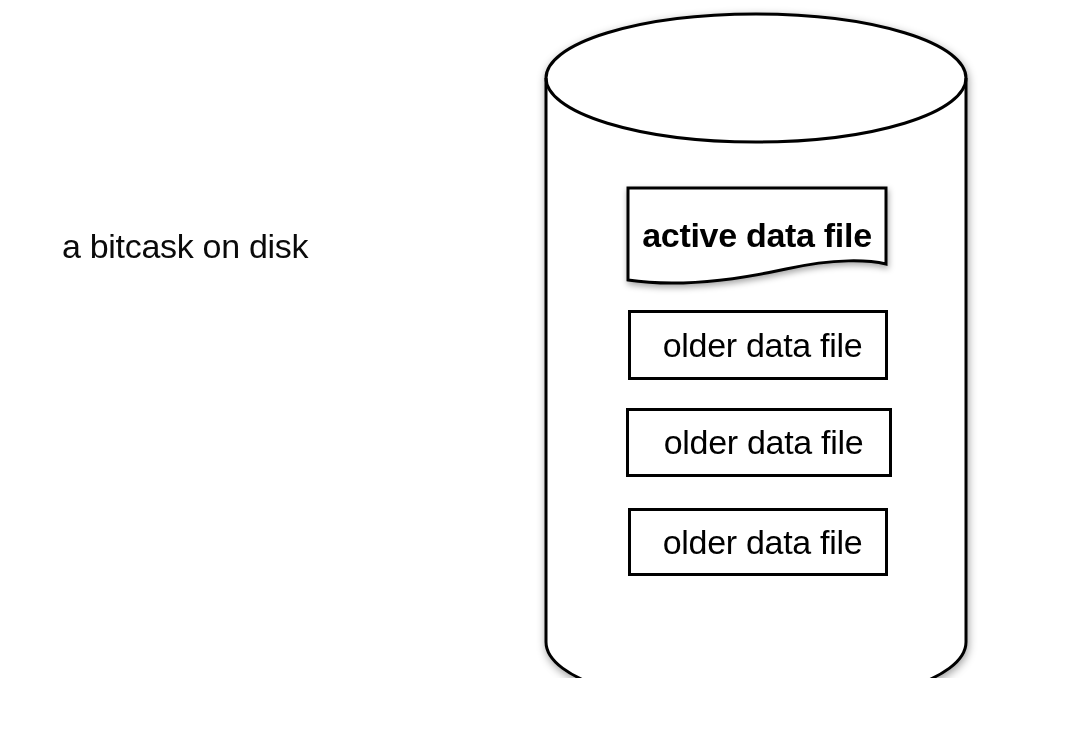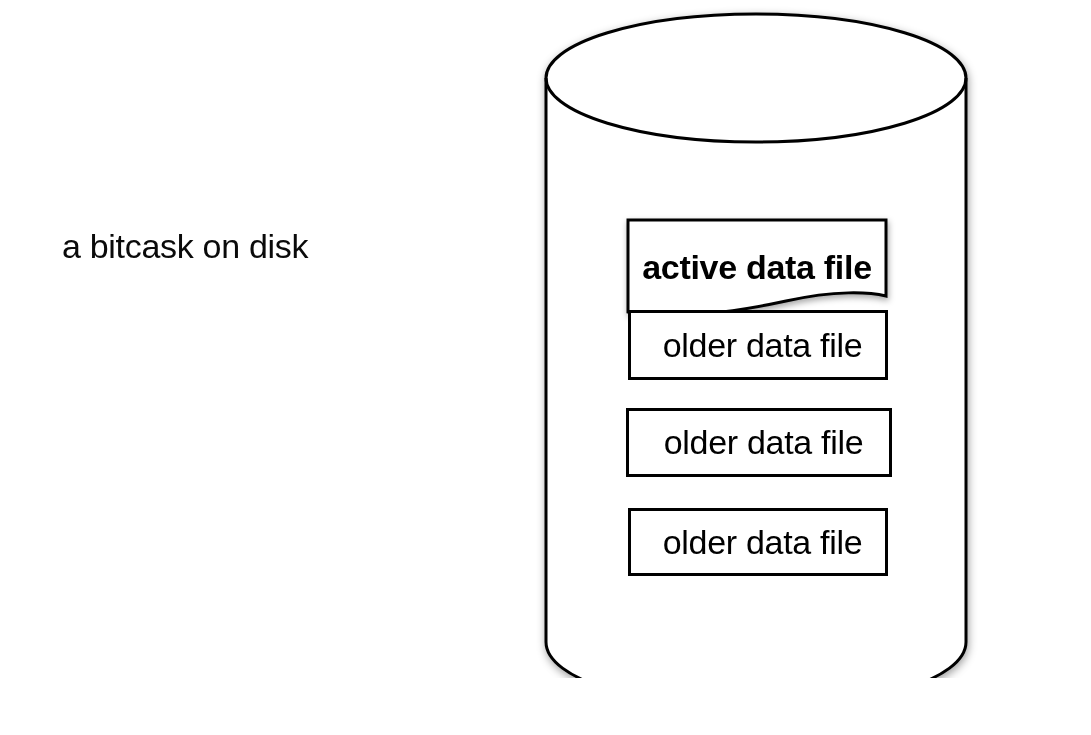--- a/index.html
+++ b/index.html
@@ -30,21 +30,20 @@
     left: 540px;
     top: 6px;
     filter: drop-shadow(1px 3px 4px rgba(0,0,0,0.38));
   }
   .active-doc {
     position: absolute;
     left: 626px;
     top: 186px;
     width: 262px;
     height: 112px;
-    margin-top: 32px;
   }
   .active-doc svg {
     position: absolute;
     left: 0;
     top: 0;
     filter: drop-shadow(1px 3px 3px rgba(0,0,0,0.35));
   }
   .active-doc .doc-label {
     position: absolute;
     left: 0;

